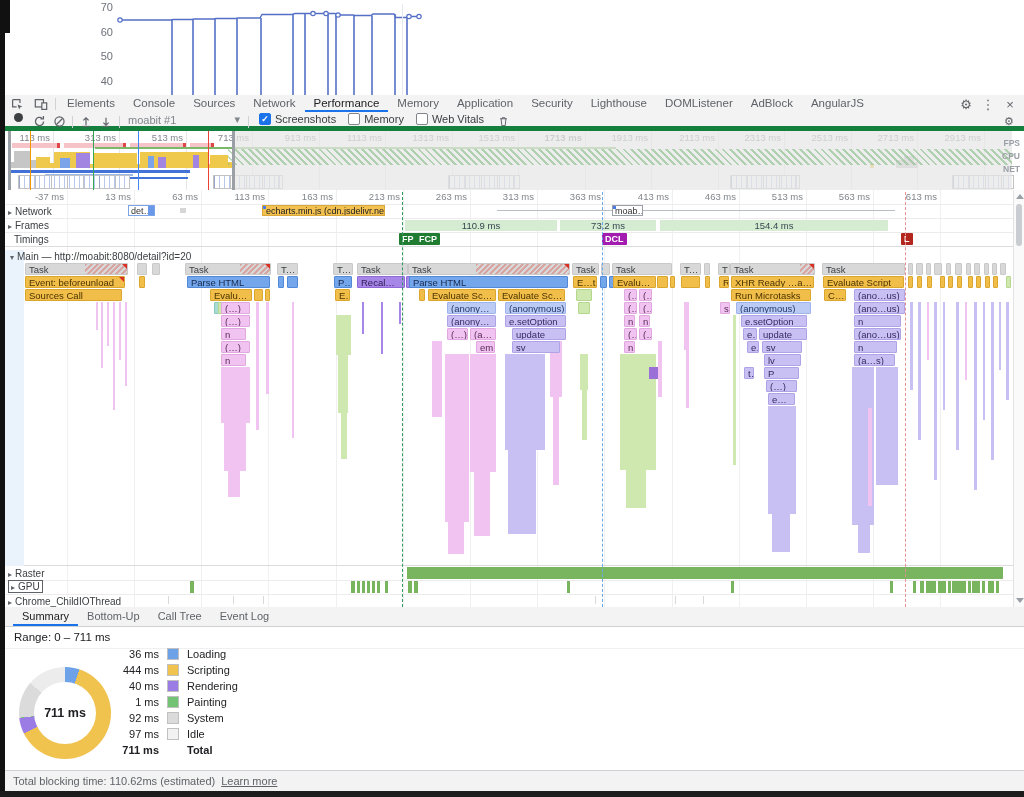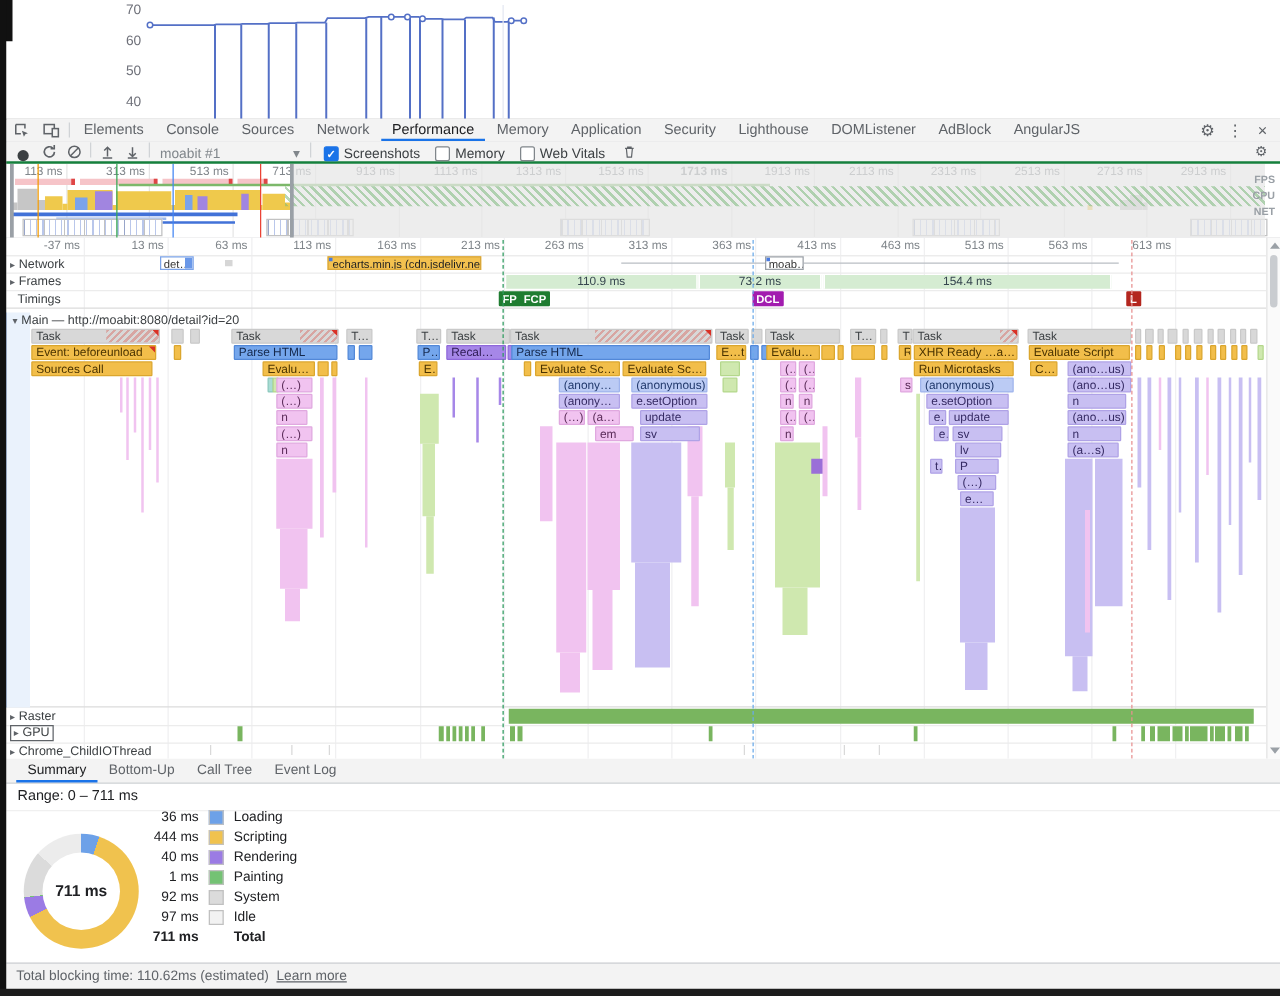--- a/index.html
+++ b/index.html
@@ -11,27 +11,27 @@
   
   .page-strip{position:absolute;left:0;top:0;width:1024px;height:95px;background:#fff;border-bottom:1px solid #9e9e9e}
   .page-vline{position:absolute;left:402px;top:4px;width:1px;height:91px;background:#e4e8f2}
   .black-left{position:absolute;left:0;top:0;width:5px;height:797px;background:#111;z-index:30}
   .black-corner{position:absolute;left:0;top:0;width:10px;height:33px;background:#111;z-index:30}
   .black-bottom{position:absolute;left:0;top:791px;width:1024px;height:6px;background:#1c1c1c;z-index:30}
   
   .dt-tabbar{position:absolute;left:5px;top:95px;width:1019px;height:18px;background:#f3f3f3;border-bottom:1px solid #cacdd1;display:flex;align-items:stretch;z-index:8}
   .ticon{width:24px;display:flex;align-items:center;justify-content:center;color:#5f6368}
   .vsep{width:1px;height:12px;background:#d0d3d6;margin:3px 2px}
-  .tabstrip{display:flex;align-items:center}
+  .tabstrip{display:flex;align-items:flex-start}
   .dtab{padding:0 9px;line-height:17px;font-size:11.5px;color:#5f6368;white-space:nowrap}
   .dtab.active{color:#202124;box-shadow:inset 0 -2px 0 #1a73e8}
   .tb-right{margin-left:auto;display:flex;align-items:center;gap:2px;padding-right:4px}
   .tb-right .ticon{width:20px;font-size:13px}
   
-  .dt-toolbar{position:absolute;left:5px;top:113px;width:1019px;height:18px;background:#f3f3f3;border-bottom:2px solid #15803d;display:flex;align-items:flex-end;z-index:8;gap:2px;padding-left:4px;box-sizing:border-box}
+  .dt-toolbar{position:absolute;left:5px;top:113px;width:1019px;height:18px;background:#f3f3f3;border-bottom:5px solid #15803d;display:flex;align-items:flex-start;z-index:8;gap:2px;padding-left:4px;box-sizing:border-box}
   .rec-dot{width:9px;height:9px;border-radius:50%;background:#3c4043;margin:0 5px}
   .icon16{width:18px;height:16px;display:flex;align-items:center;justify-content:center;color:#5f6368}
   .profile-select{display:flex;align-items:center;width:112px;color:#80868b;font-size:11px;padding:0 4px;justify-content:space-between}
   .cbs{display:flex;align-items:center;gap:12px;margin-left:6px}
   .cb{display:flex;align-items:center;font-size:11px;color:#3c4043;gap:4px}
   .cb::before{content:"";width:10px;height:10px;border:1px solid #80868b;border-radius:2px;background:#fff;display:inline-block;font-size:9px;line-height:10px;text-align:center}
   .cb.checked::before{content:"✓";background:#1a73e8;border-color:#1a73e8;color:#fff;font-weight:bold}
   .tb-gear{margin-left:auto;padding-right:6px}
   
   .overview-bg{position:absolute;left:5px;top:131px;width:1019px;height:59px;background:#fff;border-bottom:1px solid #c5c8cb}
@@ -560,21 +560,21 @@
       <div class="fb pk" data-interactable="true" style="left: 221px; top: 328px; width: 25px;"><span>n</span></div>
       <div class="fb pk" data-interactable="true" style="left: 447px; top: 328px; width: 21px;"><span>(…)</span></div>
       <div class="fb pk" data-interactable="true" style="left: 470px; top: 328px; width: 26px;"><span>(an…s)</span></div>
       <div class="fb lv" data-interactable="true" style="left: 512px; top: 328px; width: 54px;"><span>update</span></div>
       <div class="fb pk" data-interactable="true" style="left: 624px; top: 328px; width: 13px;"><span>(…</span></div>
       <div class="fb pk" data-interactable="true" style="left: 639px; top: 328px; width: 13px;"><span>(…</span></div>
       <div class="fb lv" data-interactable="true" style="left: 743px; top: 328px; width: 14px;"><span>e…n</span></div>
       <div class="fb lv" data-interactable="true" style="left: 759px; top: 328px; width: 48px;"><span>update</span></div>
       <div class="fb lv" data-interactable="true" style="left: 854px; top: 328px; width: 47px;"><span>(ano…us)</span></div>
       <div class="fb pk" data-interactable="true" style="left: 221px; top: 341px; width: 29px;"><span>(…)</span></div>
-      <div class="fb pk" data-interactable="true" style="left: 476px; top: 341px; width: 31px;"><span>em</span></div>
+      <div class="fb pk" data-interactable="true" style="left: 476px; top: 341px; width: 19px;"><span>em</span></div>
       <div class="fb lv" data-interactable="true" style="left: 512px; top: 341px; width: 48px;"><span>sv</span></div>
       <div class="fb pk" data-interactable="true" style="left: 624px; top: 341px; width: 11px;"><span>n</span></div>
       <div class="fb lv" data-interactable="true" style="left: 747px; top: 341px; width: 12px;"><span>e…</span></div>
       <div class="fb lv" data-interactable="true" style="left: 762px; top: 341px; width: 40px;"><span>sv</span></div>
       <div class="fb lv" data-interactable="true" style="left: 854px; top: 341px; width: 43px;"><span>n</span></div>
       <div class="fb pk" data-interactable="true" style="left: 221px; top: 354px; width: 25px;"><span>n</span></div>
       <div class="fb lv" data-interactable="true" style="left: 764px; top: 354px; width: 37px;"><span>lv</span></div>
       <div class="fb lv" data-interactable="true" style="left: 854px; top: 354px; width: 41px;"><span>(a…s)</span></div>
       <div class="fb lv" data-interactable="true" style="left: 744px; top: 367px; width: 10px;"><span>t…</span></div>
       <div class="fb lv" data-interactable="true" style="left: 764px; top: 367px; width: 35px;"><span>P</span></div>

